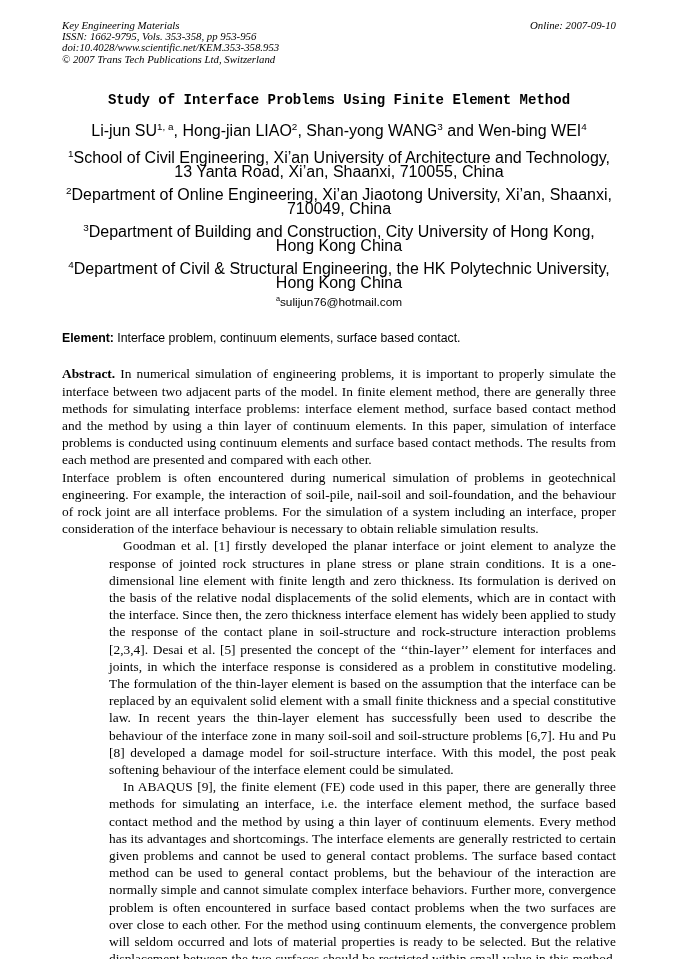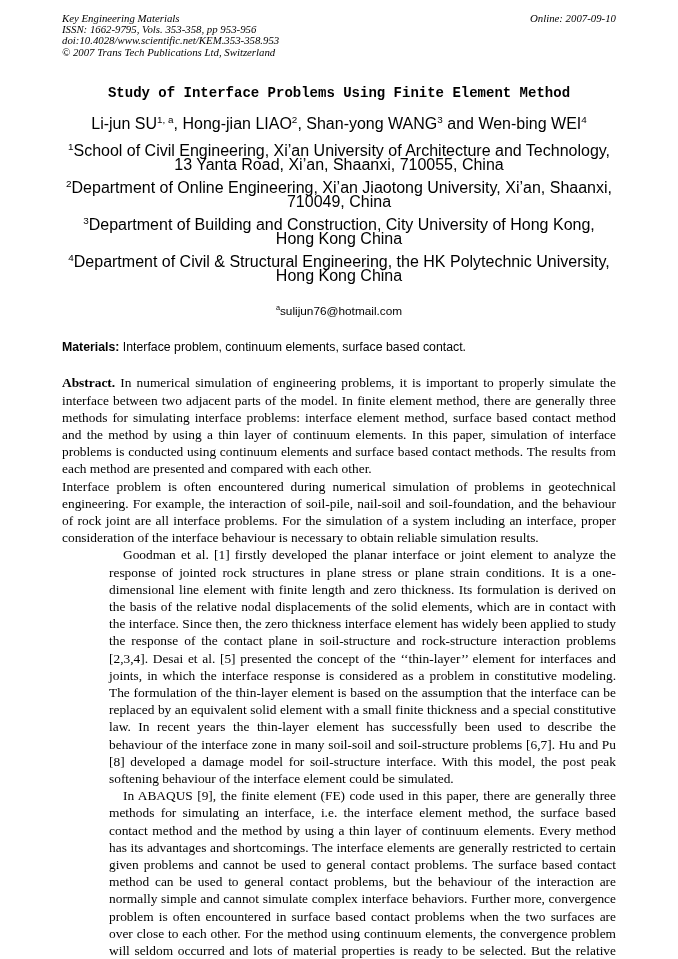--- a/index.html
+++ b/index.html
@@ -1,21 +1,21 @@
 <!DOCTYPE html>
 <html><head>
 <meta charset="utf-8">
 <style>
   html, body { margin: 0; padding: 0; background: #ffffff; }
   .page {
     position: relative;
     width: 678px;
     height: 959px;
     box-sizing: border-box;
-    padding: 13px 62px 0 62px;
+    padding: 20px 62px 0 62px;
     background: #ffffff;
     color: #000000;
     font-family: "Liberation Serif", serif;
     overflow: hidden;
   }
   .pdf-header {
     display: flex;
     justify-content: space-between;
     align-items: flex-start;
     font-style: italic;
@@ -44,21 +44,21 @@
     font-size: 16px;
     text-align: center;
     margin-top: 9px;
   }
   .aff { margin-top: 8px; line-height: 14.5px; }
   .aff:first-child { margin-top: 0; }
   .email {
     font-family: "Liberation Sans", sans-serif;
     font-size: 11.8px;
     text-align: center;
-    margin-top: 20px;
+    margin-top: 4px;
     line-height: 14.5px;
   }
   .keywords {
     font-family: "Liberation Sans", sans-serif;
     font-size: 12.3px;
     margin-top: 22px;
     line-height: 15px;
   }
   .kw-label { font-weight: bold; }
   .body-par {
@@ -101,21 +101,21 @@
       <div><sup>1</sup><span>School of Civil Engineering, Xi’an University of Architecture and Technology,</span></div>
       <div>13 Yanta Road, Xi’an, Shaanxi, 710055, China</div>
     </div>
     <div class="aff"><sup>2</sup><span>Department of Online Engineering, Xi’an Jiaotong University, Xi’an, Shaanxi, 710049, China</span></div>
     <div class="aff"><sup>3</sup><span>Department of Building and Construction, City University of Hong Kong, Hong Kong China</span></div>
     <div class="aff"><sup>4</sup><span>Department of Civil &amp; Structural Engineering, the HK Polytechnic University, Hong Kong China</span></div>
   </div>
 
   <div class="email"><sup>a</sup><span>sulijun76@hotmail.com</span></div>
 
-  <div class="keywords"><span class="kw-label">Materials:</span> <span>Interface problem, continuum elements, surface based contact.</span></div>
+  <div class="keywords"><span class="kw-label">Element:</span> <span>Interface problem, continuum elements, surface based contact.</span></div>
 
   <p class="body-par abstract"><span class="runin">Abstract.</span> <span>In numerical simulation of engineering problems, it is important to properly simulate the interface between two adjacent parts of the model. In finite element method, there are generally three methods for simulating interface problems: interface element method, surface based contact method and the method by using a thin layer of continuum elements. In this paper, simulation of interface problems is conducted using continuum elements and surface based contact methods. The results from each method are presented and compared with each other.</span></p>
 
 
   <p class="body-par">Interface problem is often encountered during numerical simulation of problems in geotechnical engineering. For example, the interaction of soil-pile, nail-soil and soil-foundation, and the behaviour of rock joint are all interface problems. For the simulation of a system including an interface, proper consideration of the interface behaviour is necessary to obtain reliable simulation results.</p>
   <p class="body-par indent">Goodman et al. [1] firstly developed the planar interface or joint element to analyze the response of jointed rock structures in plane stress or plane strain conditions. It is a one-dimensional line element with finite length and zero thickness. Its formulation is derived on the basis of the relative nodal displacements of the solid elements, which are in contact with the interface. Since then, the zero thickness interface element has widely been applied to study the response of the contact plane in soil-structure and rock-structure interaction problems [2,3,4]. Desai et al. [5] presented the concept of the ‘‘thin-layer’’ element for interfaces and joints, in which the interface response is considered as a problem in constitutive modeling. The formulation of the thin-layer element is based on the assumption that the interface can be replaced by an equivalent solid element with a small finite thickness and a special constitutive law. In recent years the thin-layer element has successfully been used to describe the behaviour of the interface zone in many soil-soil and soil-structure problems [6,7]. Hu and Pu [8] developed a damage model for soil-structure interface. With this model, the post peak softening behaviour of the interface element could be simulated.</p>
   <p class="body-par indent">In ABAQUS [9], the finite element (FE) code used in this paper, there are generally three methods for simulating an interface, i.e. the interface element method, the surface based contact method and the method by using a thin layer of continuum elements. Every method has its advantages and shortcomings. The interface elements are generally restricted to certain given problems and cannot be used to general contact problems. The surface based contact method can be used to general contact problems, but the behaviour of the interaction are normally simple and cannot simulate complex interface behaviors. Further more, convergence problem is often encountered in surface based contact problems when the two surfaces are over close to each other. For the method using continuum elements, the convergence problem will seldom occurred and lots of material properties is ready to be selected. But the relative displacement between the two surfaces should be restricted within small value in this method. In this paper, direct shear tests are simulated using the surface based contact and</p>
 
 </div>
 

